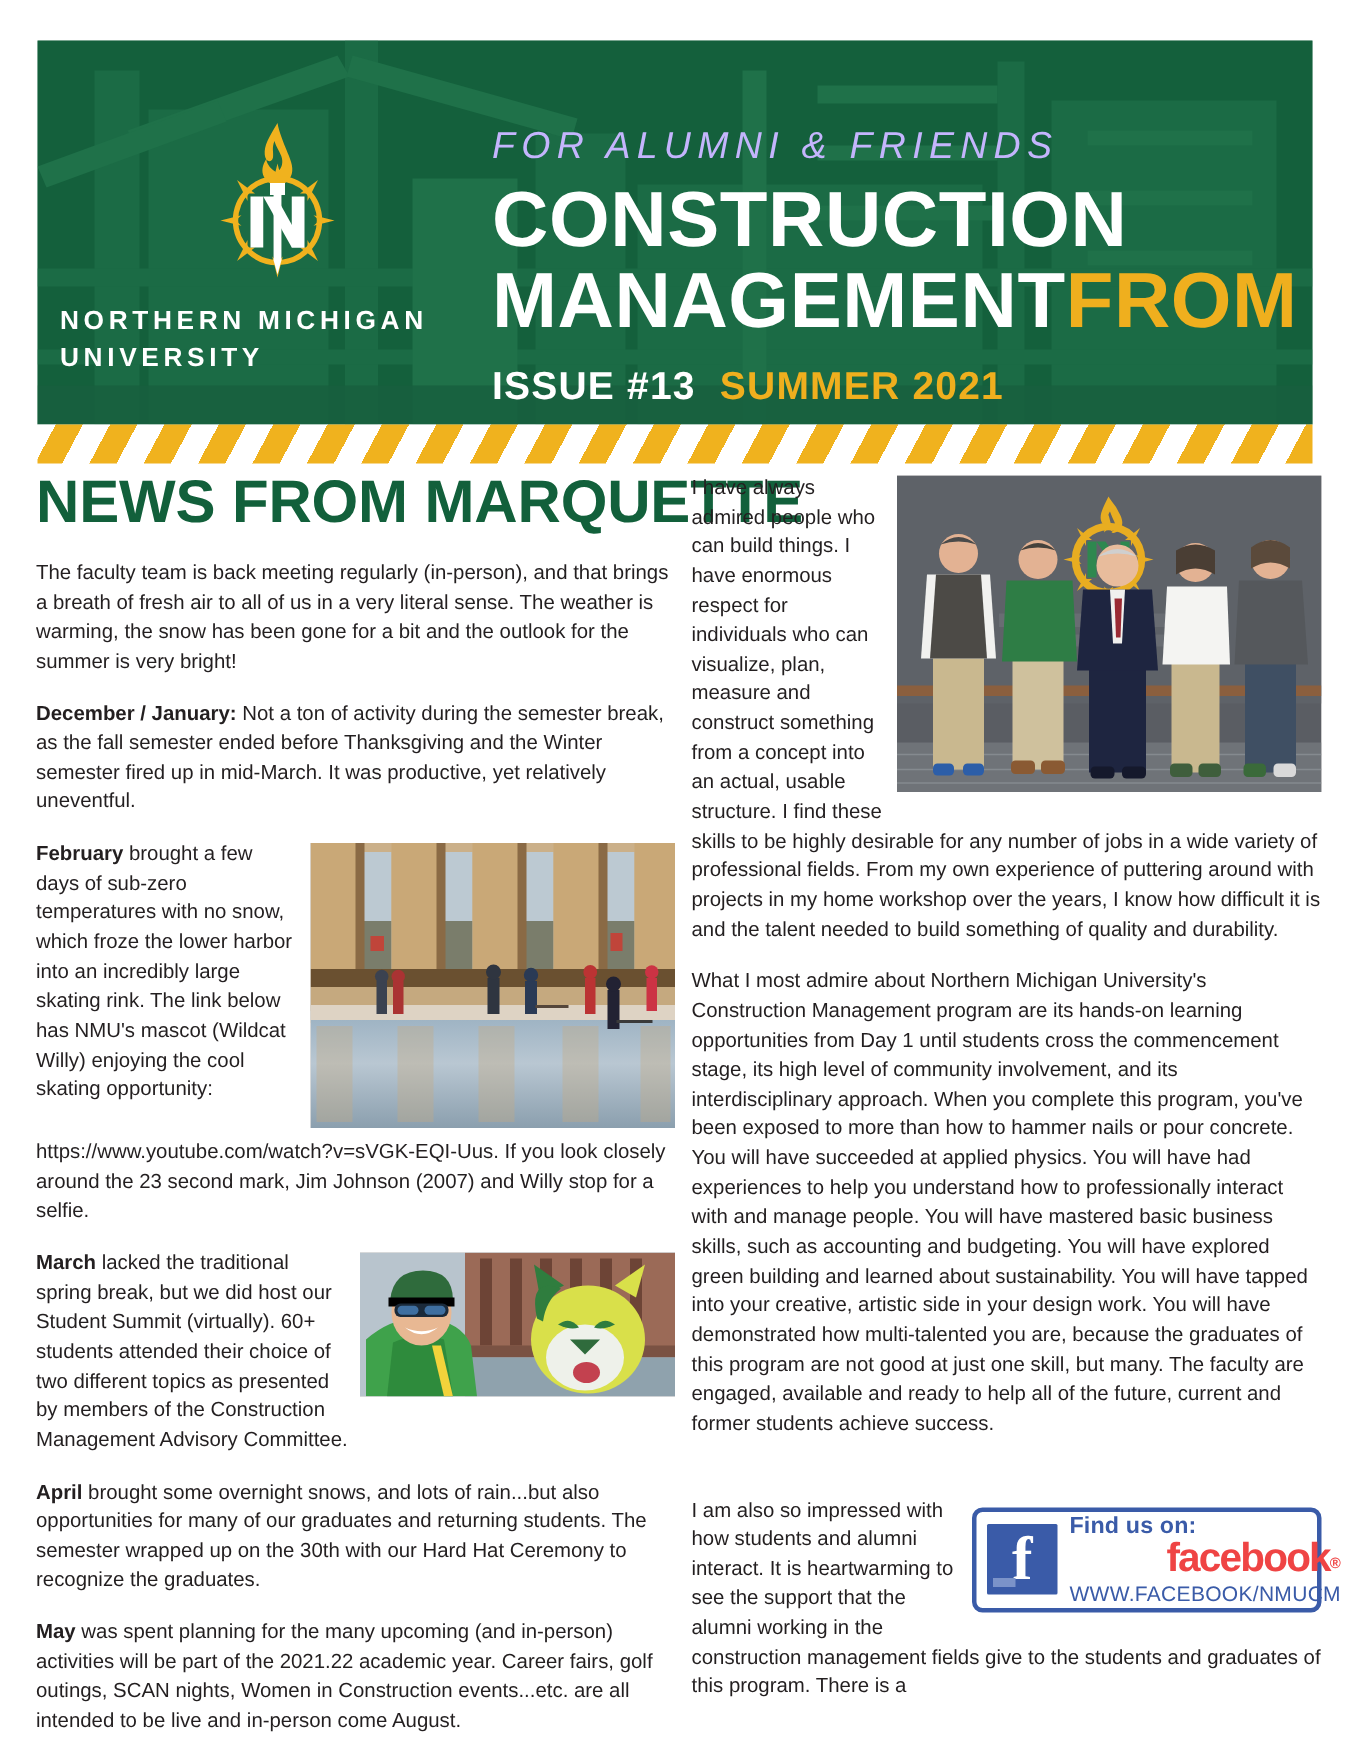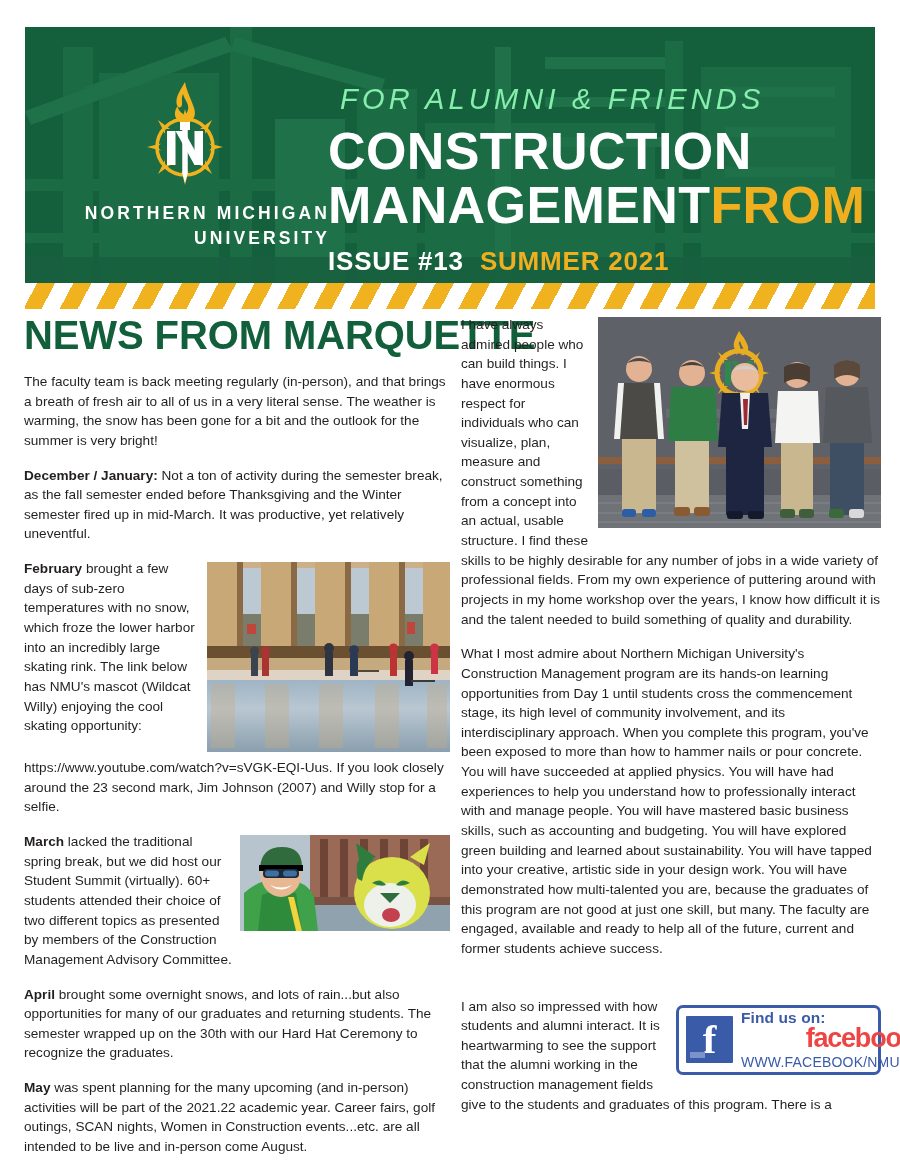--- a/index.html
+++ b/index.html
@@ -31,21 +31,21 @@
     inset: 0;
     opacity: 1;
   }
 
   
   .logo-block {
     position: absolute;
     left: 15px;
     top: 52px;
     width: 290px;
-    text-align: right;
+    text-align: left;
     color: #ffffff;
   }
   .logo-mark {
     width: 96px;
     height: 112px;
     margin: 0 auto 10px auto;
     position: relative;
   }
   .logo-name {
     font-family: "Liberation Sans", sans-serif;
@@ -57,28 +57,27 @@
   }
 
   
   .title-block {
     position: absolute;
     left: 303px;
     top: 56px;
     color: #ffffff;
   }
   .kicker {
-    font-size: 29px;
+    font-size: 25px;
     font-style: italic;
     letter-spacing: 4.2px;
     font-weight: 400;
-    color: #86efac;
+    color: #c4b5fd;
     margin-bottom: 9px;
     white-space: nowrap;
-    margin-left: 12px;
   }
   .bigtitle {
     font-size: 52px;
     font-weight: bold;
     letter-spacing: 0.4px;
     line-height: 1.03;
     white-space: nowrap;
   }
   .bigtitle .line2 { display: block; }
   .news-word { color: #EFAF1E; }
@@ -169,21 +168,21 @@
     margin: 2px 0 6px 10px;
   }
   .fb-badge-wrap {
     float: right;
     margin: 8px 0 4px 10px;
   }
   .clearfix::after { content:""; display:block; clear:both; }
 
   
   .fb-badge {
-    width: 205px;
+    width: 233px;
     height: 70px;
     border: 3px solid #3A5BA8;
     border-radius: 7px;
     background: #ffffff;
     box-sizing: border-box;
     display: flex;
     align-items: center;
     padding: 5px 7px;
     gap: 8px;
   }

